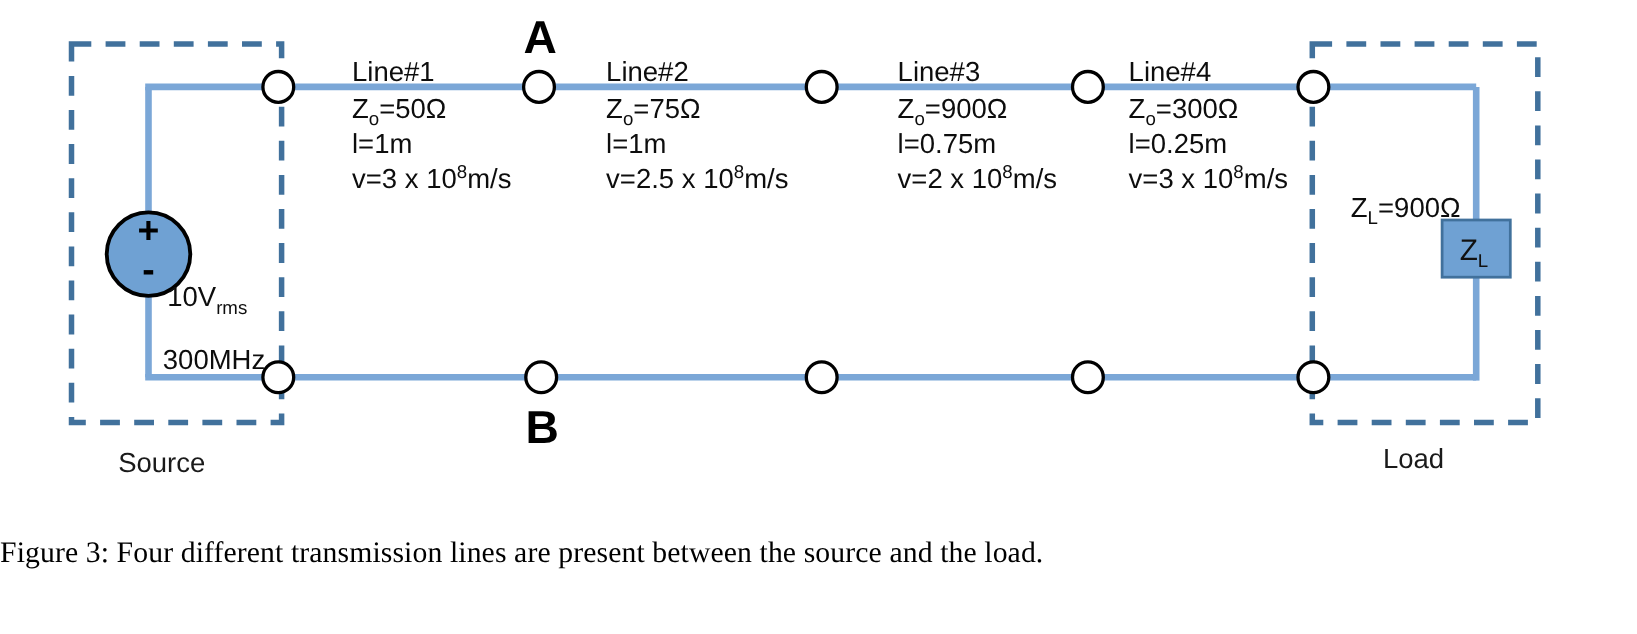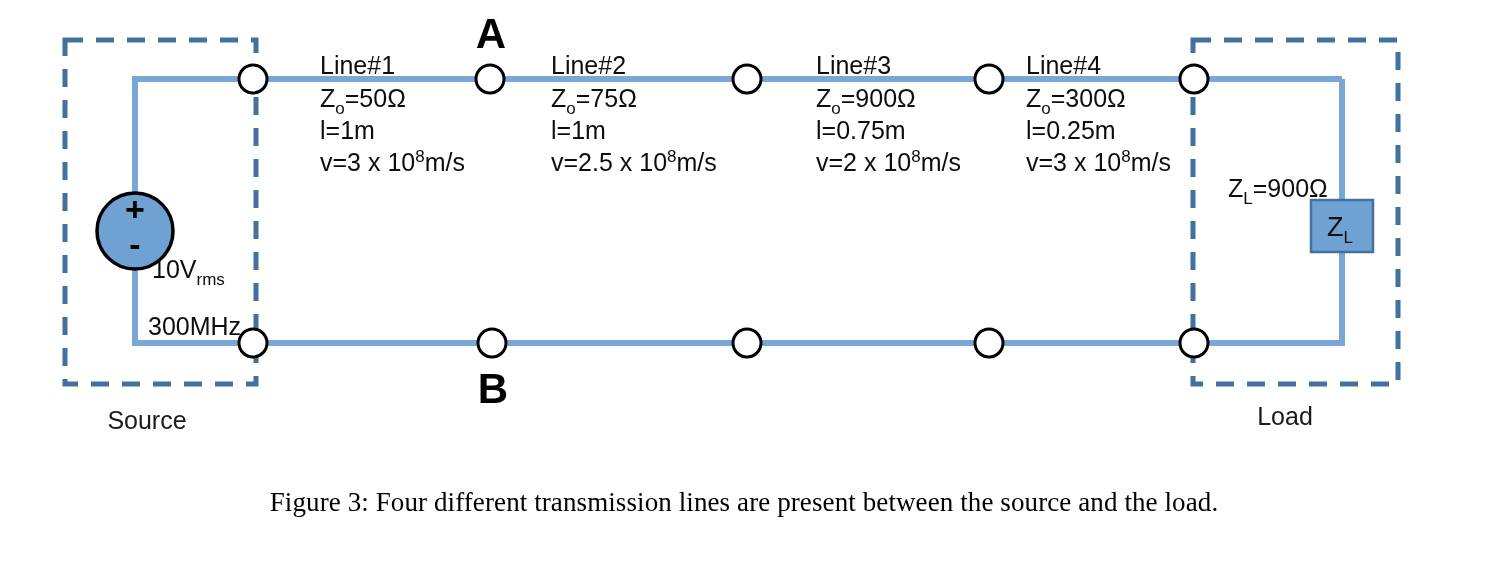--- a/index.html
+++ b/index.html
@@ -86,21 +86,20 @@
     font-family: "Liberation Sans", sans-serif;
     font-size: 27px;
     fill: #111111;
     text-anchor: middle;
   }
   #caption {
     position: absolute;
     left: 0;
     top: 487px;
     width: 1488px;
-    text-align: center;
     font-family: "Liberation Serif", serif;
     font-size: 27px;
     color: #000000;
     letter-spacing: 0.1px;
   }
 </style>
 </head>
 <body>
 
 <div id="figure-root">

